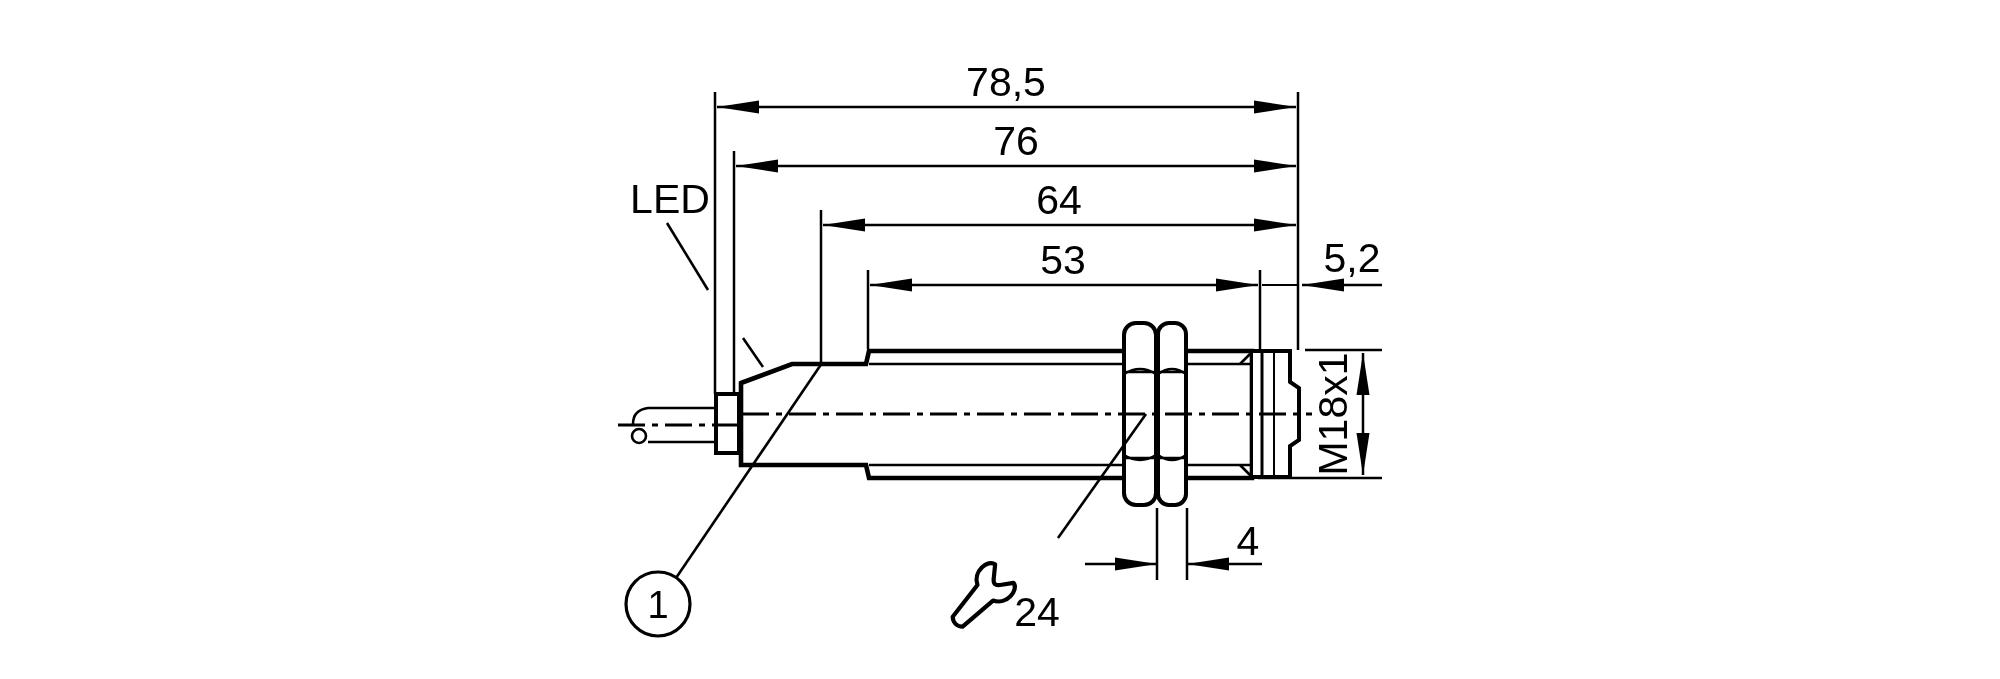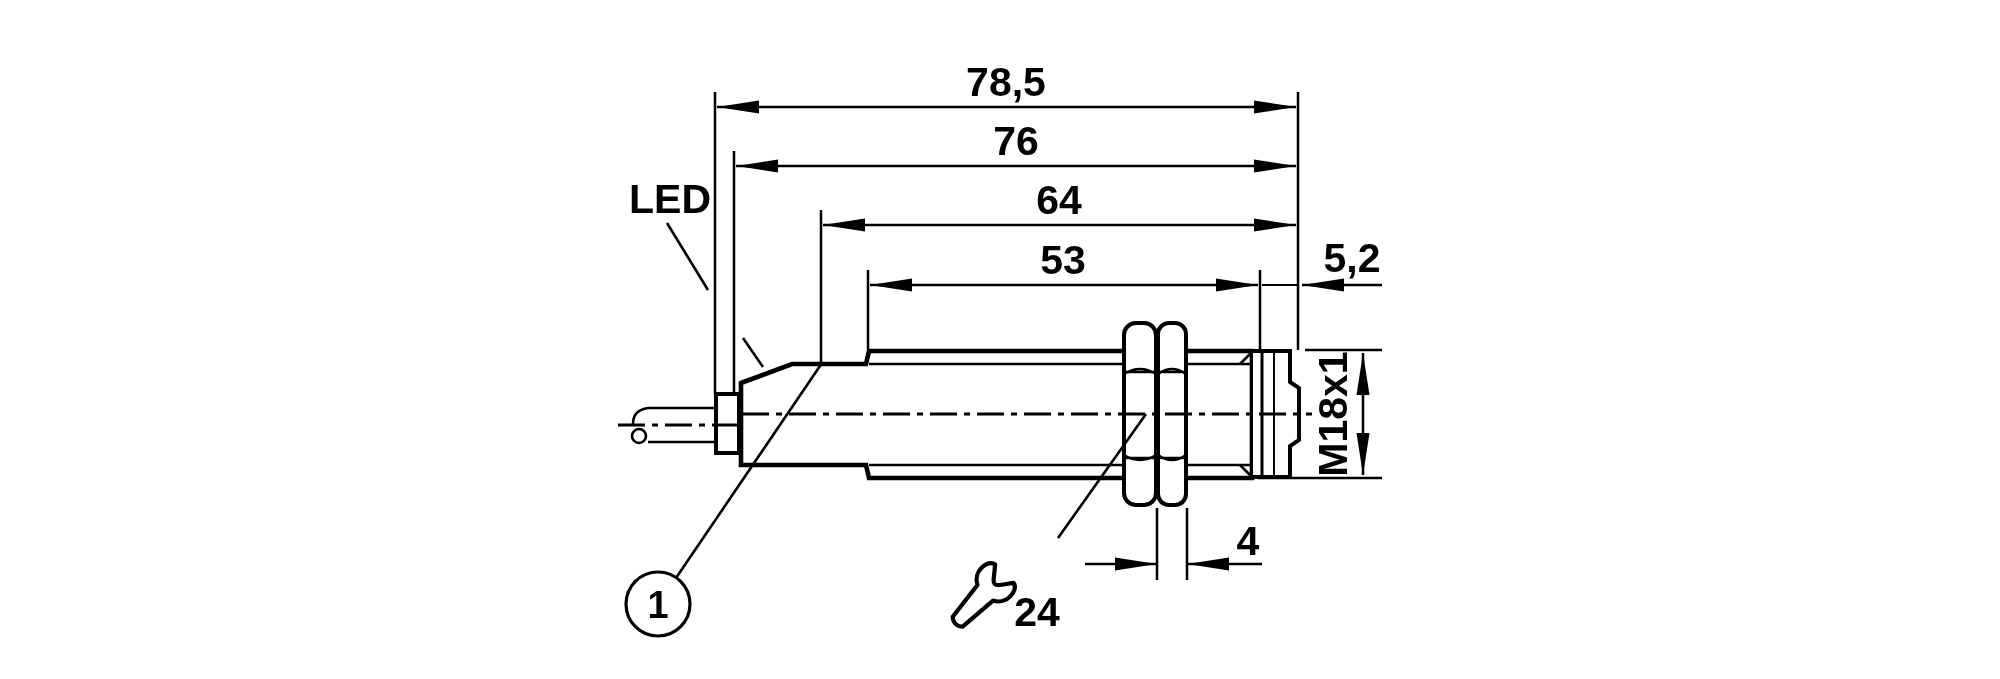--- a/index.html
+++ b/index.html
@@ -1,17 +1,17 @@
 <!DOCTYPE html>
 <html><head>
 <meta charset="utf-8">
 <style>
   html,body{margin:0;padding:0;background:#ffffff;}
   .stage{position:relative;width:2000px;height:679px;background:#ffffff;overflow:hidden;
-         font-family:"Liberation Sans", sans-serif;font-weight:bold;}
+         font-family:"Liberation Sans", sans-serif;}
   svg text{font-family:"Liberation Sans", sans-serif;fill:#000;}
   .dimtext{font-size:41px;}
   .balloontext{font-size:38px;}
 </style>
 </head>
 <body>
 
 <div class="stage">
 <svg width="2000" height="679" viewBox="0 0 2000 679">
 

